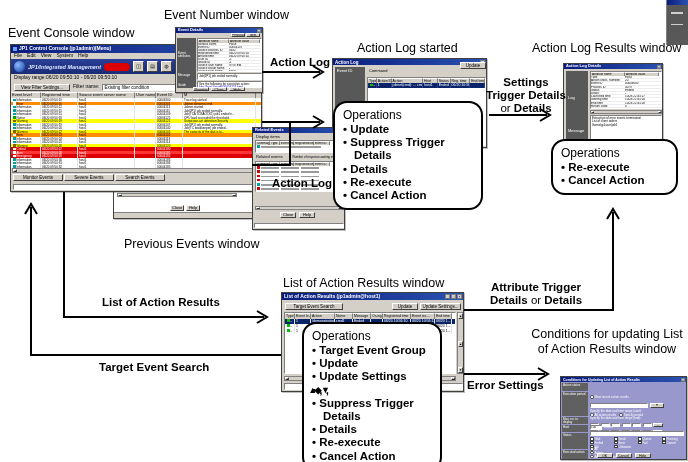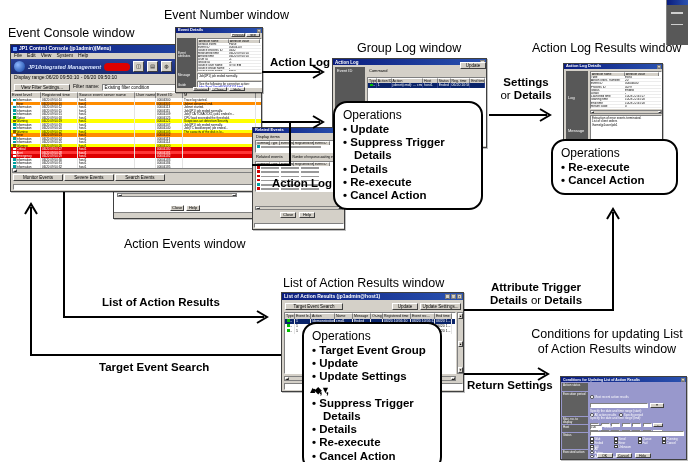--- a/index.html
+++ b/index.html
@@ -42,42 +42,43 @@
 .chk{display:inline-block;width:3.5px;height:3.5px;background:#fff;border:1px solid #404040;margin-right:1px;vertical-align:middle}
 .rad{display:inline-block;width:3.5px;height:3.5px;background:#fff;border:1px solid #404040;border-radius:50%;margin-right:1px;vertical-align:middle}
 </style>
 </head>
 <body>
 
 <div id="canvas">
 
   <div class="wlabel" style="left:164px;top:8px">Event Number window</div>
   <div class="wlabel" style="left:8px;top:26px">Event Console window</div>
-  <div class="wlabel" style="left:357px;top:41px">Group Log window</div>
+  <div class="wlabel" style="left:357px;top:41px">Action Log started</div>
   <div class="wlabel" style="left:532px;top:41px">Action Log Results window</div>
-  <div class="wlabel" style="left:124px;top:237px">Action Events window</div>
+  <div class="wlabel" style="left:124px;top:237px">Previous Events window</div>
   <div class="wlabel" style="left:283px;top:276px">List of Action Results window</div>
   <div class="wlabel" style="left:518px;top:327px;width:178px;text-align:center;line-height:15px;white-space:normal">
     <div>Conditions for updating List</div>
     <div>of Action Results window</div>
   </div>
 
   <div class="albl" style="left:270px;top:56px">Action Log</div>
   <div class="albl" style="left:272px;top:177px">Action Log</div>
   <div class="alblc" style="left:477px;top:76px;width:98px">
     <div>Settings</div>
+    <div>Trigger Details</div>
     <div><span class="rg">or </span><span>Details</span></div>
   </div>
   <div class="alblc" style="left:479px;top:281px;width:114px">
     <div>Attribute Trigger</div>
     <div><span>Details</span><span class="rg"> or </span><span>Details</span></div>
   </div>
   <div class="albl" style="left:102px;top:296px">List of Action Results</div>
   <div class="albl" style="left:99px;top:361px">Target Event Search</div>
-  <div class="albl" style="left:467px;top:379px">Return Settings</div>
+  <div class="albl" style="left:467px;top:379px">Error Settings</div>
 
   <div class="win" id="peek-window" style="left:113px;top:168px;width:144px;height:51px;z-index:10;background:#fff">
     <div class="abs scrl" style="left:3px;top:24px;width:120px;height:4px">
         <span class="sbtn">◄</span>
         <span class="sbtn">►</span>
       </div>
     <div class="abs btn t4" style="left:56px;top:36px;width:14px;height:6px">Close</div>
     <div class="abs btn t4" style="left:72px;top:36px;width:14px;height:6px">Help</div>
     <div class="abs" style="left:0;bottom:0;width:100%;height:6px;background:#d4d0c8;border-top:1px solid #808080"></div>
   </div>

